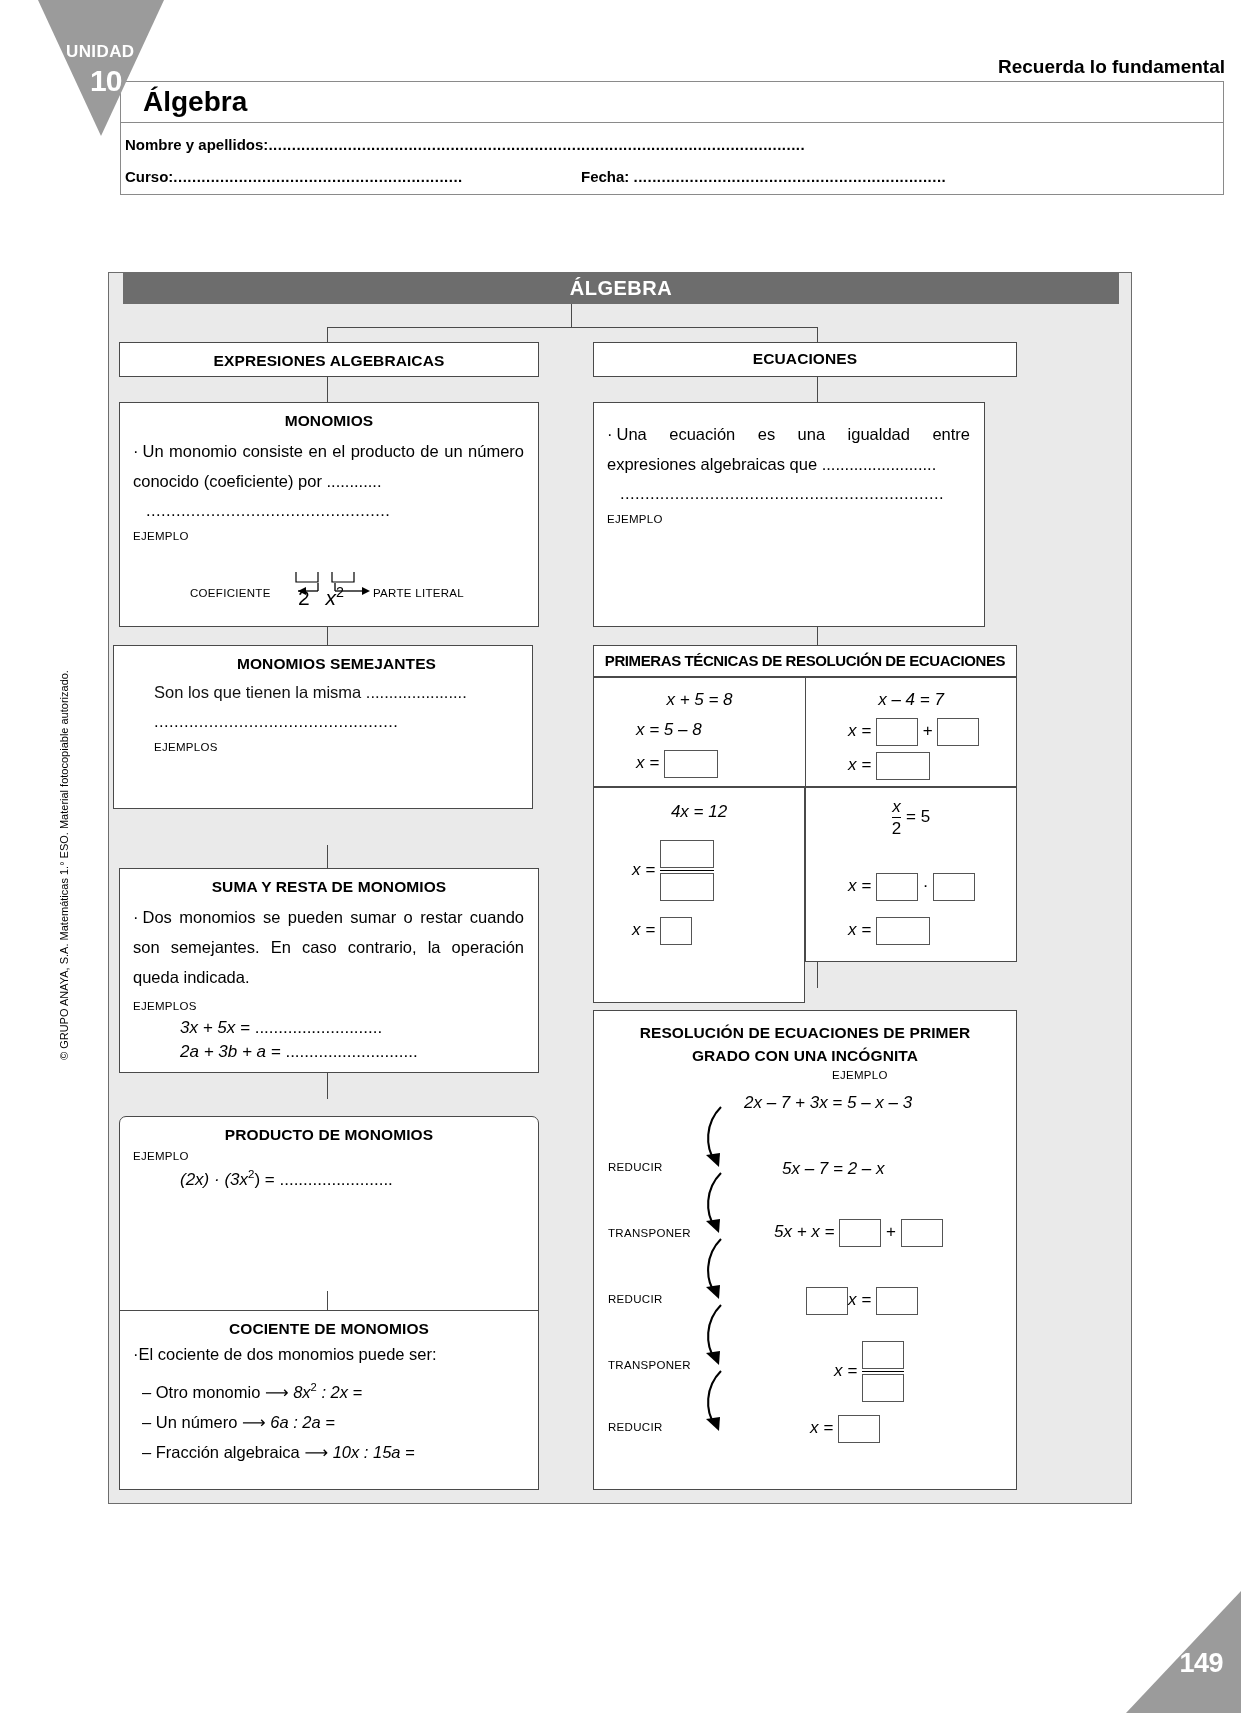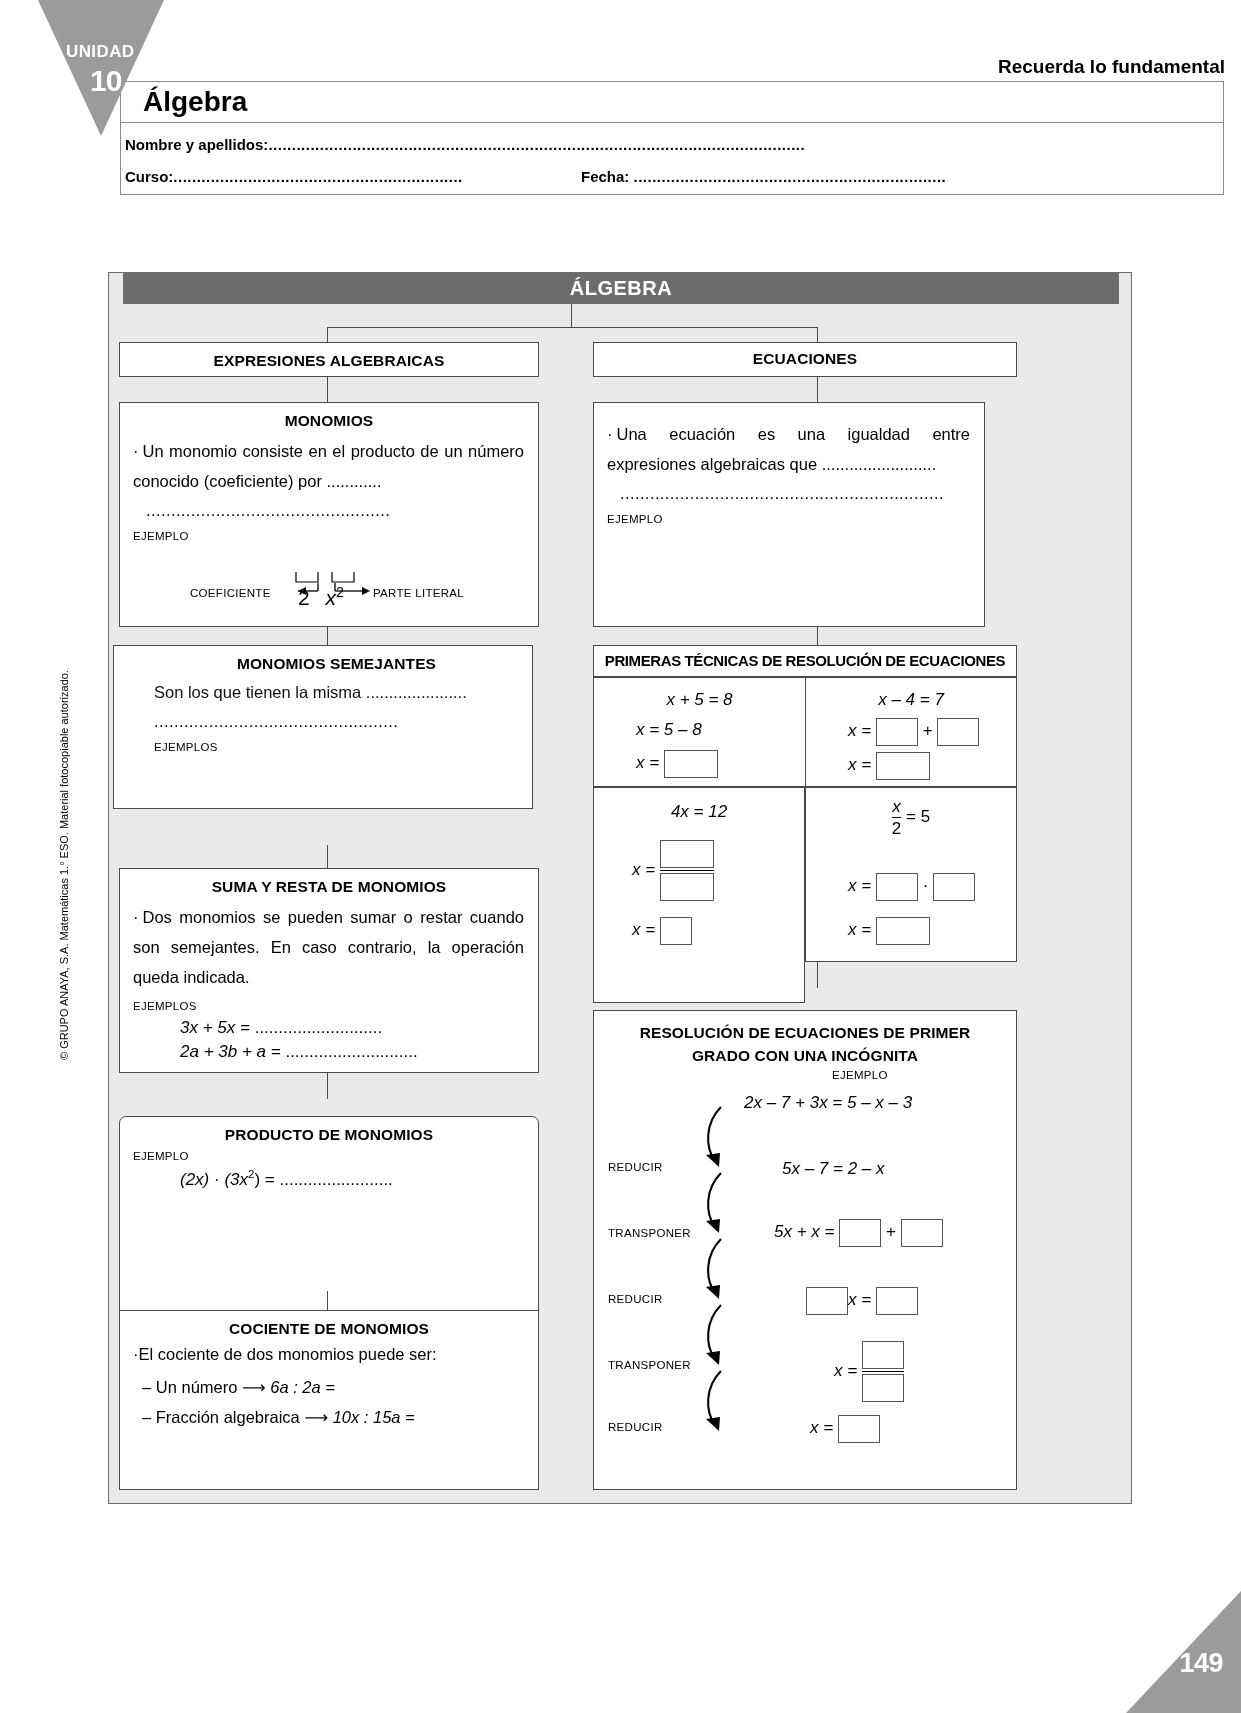--- a/index.html
+++ b/index.html
@@ -229,20 +229,26 @@
   </div>
 
   <div class="ln vline" style="left:218px;top:1018px;height:26px;"></div>
 
   <div class="card" style="left:10px;top:1037px;width:420px;height:180px;">
     <div class="card-title">COCIENTE DE MONOMIOS</div>
     <div style="padding:7px 13px 0 13px;font-size:16.5px;">
       <span class="bl">·</span><span>El cociente de dos monomios puede ser:</span>
     </div>
     <div style="padding:8px 0 0 22px;font-size:16.5px;line-height:30px;">
+      <div>
+        <span>–</span>
+        <span>Otro monomio</span>
+        <span>⟶</span>
+        <span class="ital">8x</span><sup>2</sup><span class="ital"> : 2x =</span>
+      </div>
       <div>
         <span>–</span>
         <span>Un número</span>
         <span>⟶</span>
         <span class="ital">6a</span><span class="ital"> : 2a =</span>
       </div>
       <div>
         <span>–</span>
         <span>Fracción algebraica</span>
         <span>⟶</span>

